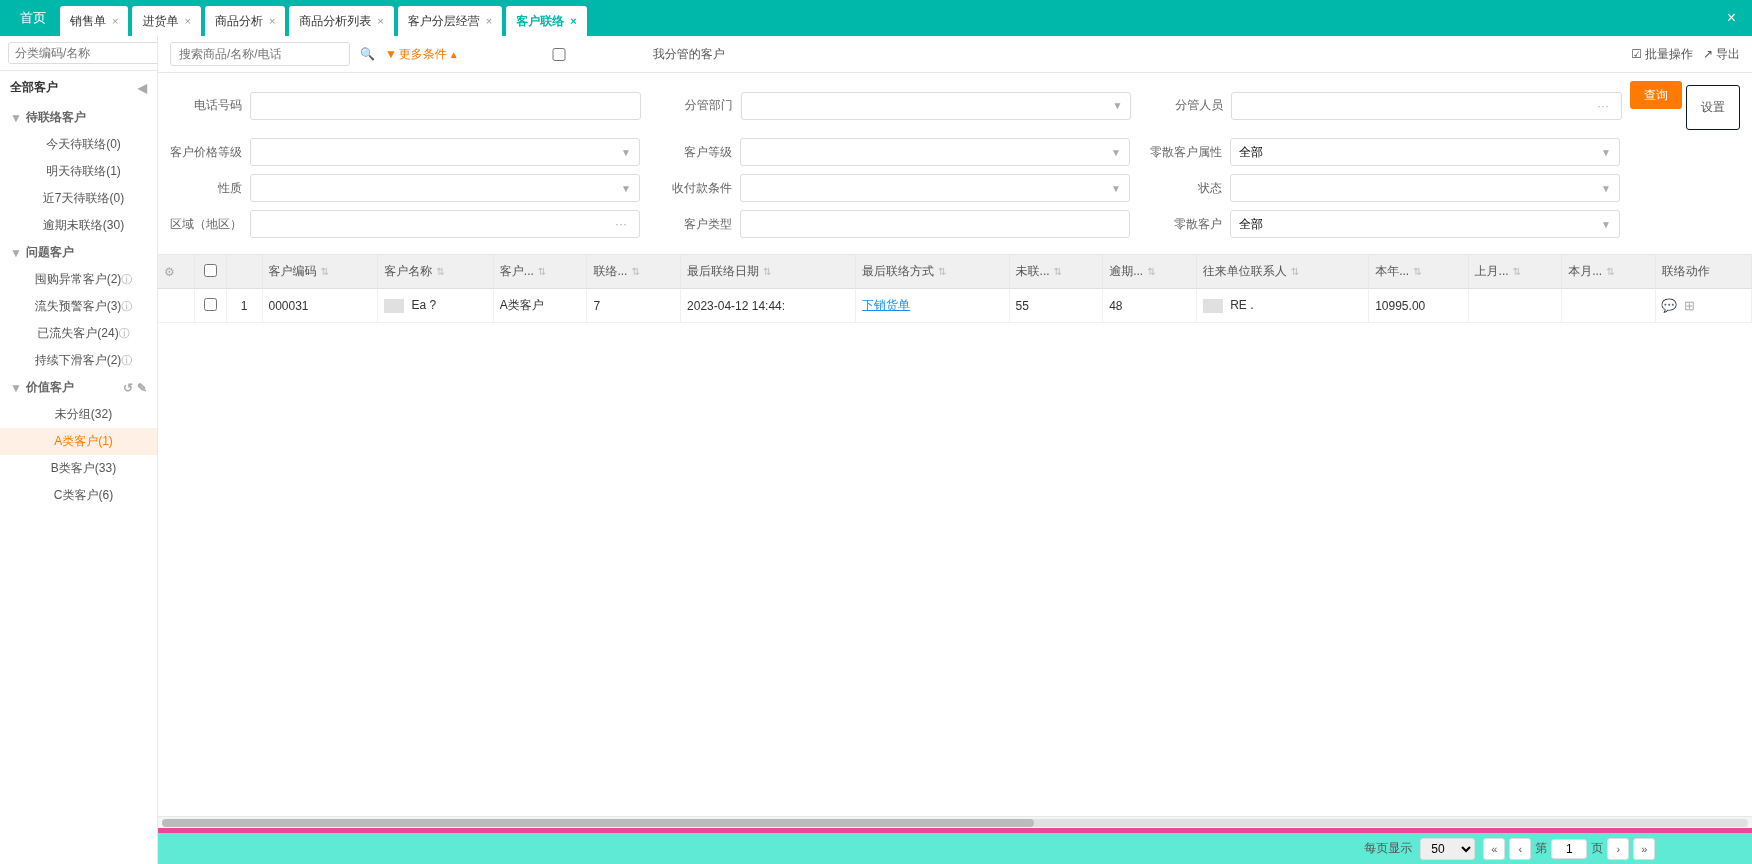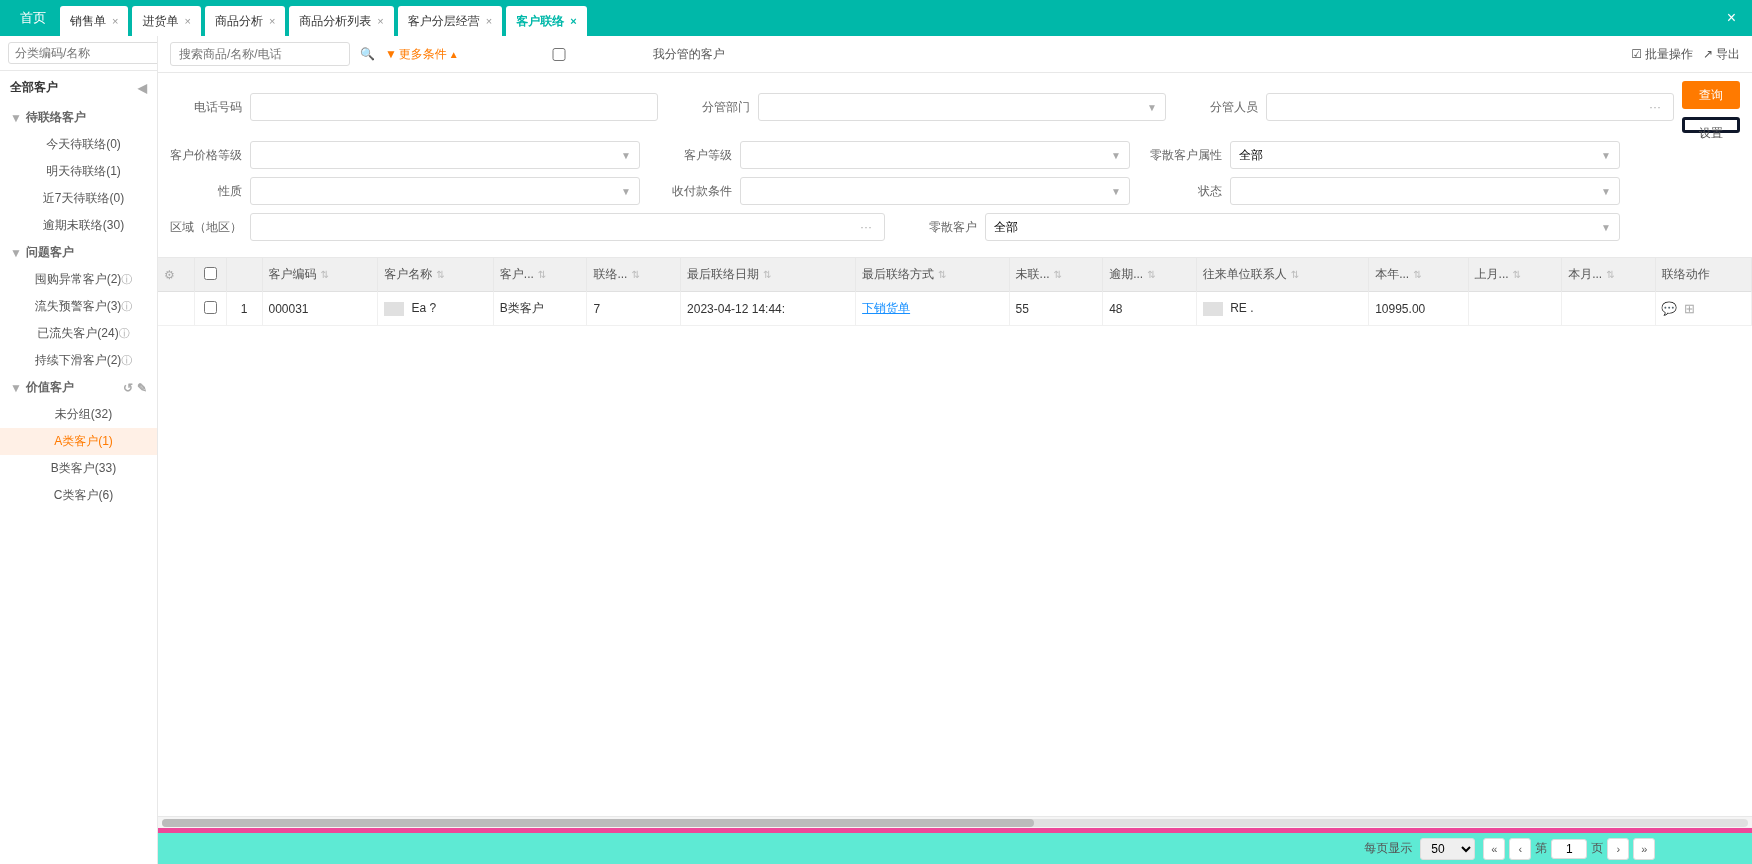--- a/index.html
+++ b/index.html
@@ -245,31 +245,31 @@
       border: none;
       border-radius: 3px;
       padding: 5px 14px;
       cursor: pointer;
       font-size: 12px;
       height: 28px;
     }
     .filter-btn-settings {
       background: #fff;
       color: #555;
-      border: 3px solid #0f172a;
+      border: 1px solid #0f172a;
       border-radius: 3px;
       padding: 5px 14px;
       cursor: pointer;
       font-size: 12px;
-      height: 16px;
+      height: 45px;
       margin-top: 4px;
     }
     .filter-actions {
       display: flex;
-      flex-direction: column;
+      flex-direction: row;
       gap: 4px;
       padding-left: 8px;
     }
 
     
     .table-area {
       flex: 1;
       overflow: auto;
       background: #fff;
     }
@@ -607,20 +607,24 @@
 
       <div class="filter-row">
         <div class="filter-field">
           <span class="filter-label">区域（地区）</span>
           <div class="filter-select">
             <span></span>
             <span class="filter-ellipsis">···</span>
           </div>
         </div>
         <div class="filter-field" style="margin-left:20px;">
+          <span class="filter-label">客户类型</span>
+          <input class="filter-input" type="text" style="">
+        </div>
+        <div class="filter-field" style="margin-left:20px;">
           <span class="filter-label">零散客户</span>
           <div class="filter-select" style="flex:1;">
             <span>全部</span>
             <span class="filter-select-arrow">▼</span>
           </div>
         </div>
         <div style="width:120px;"></div>
       </div>
     </div>
 
@@ -722,21 +726,21 @@
               <span>1</span>
             </td>
             <td>
               <span>000031</span>
             </td>
             <td>
               <span style="display:inline-block;width:20px;height:14px;background:#e0e0e0;vertical-align:middle;margin-right:4px;"></span>
               <span>Ea ?</span>
             </td>
             <td>
-              <span>B类客户</span>
+              <span>A类客户</span>
             </td>
             <td>
               <span>7</span>
             </td>
             <td>
               <span>2023-04-12 14:44:</span>
             </td>
             <td>
               <span class="td-link">下销货单</span>
             </td>

